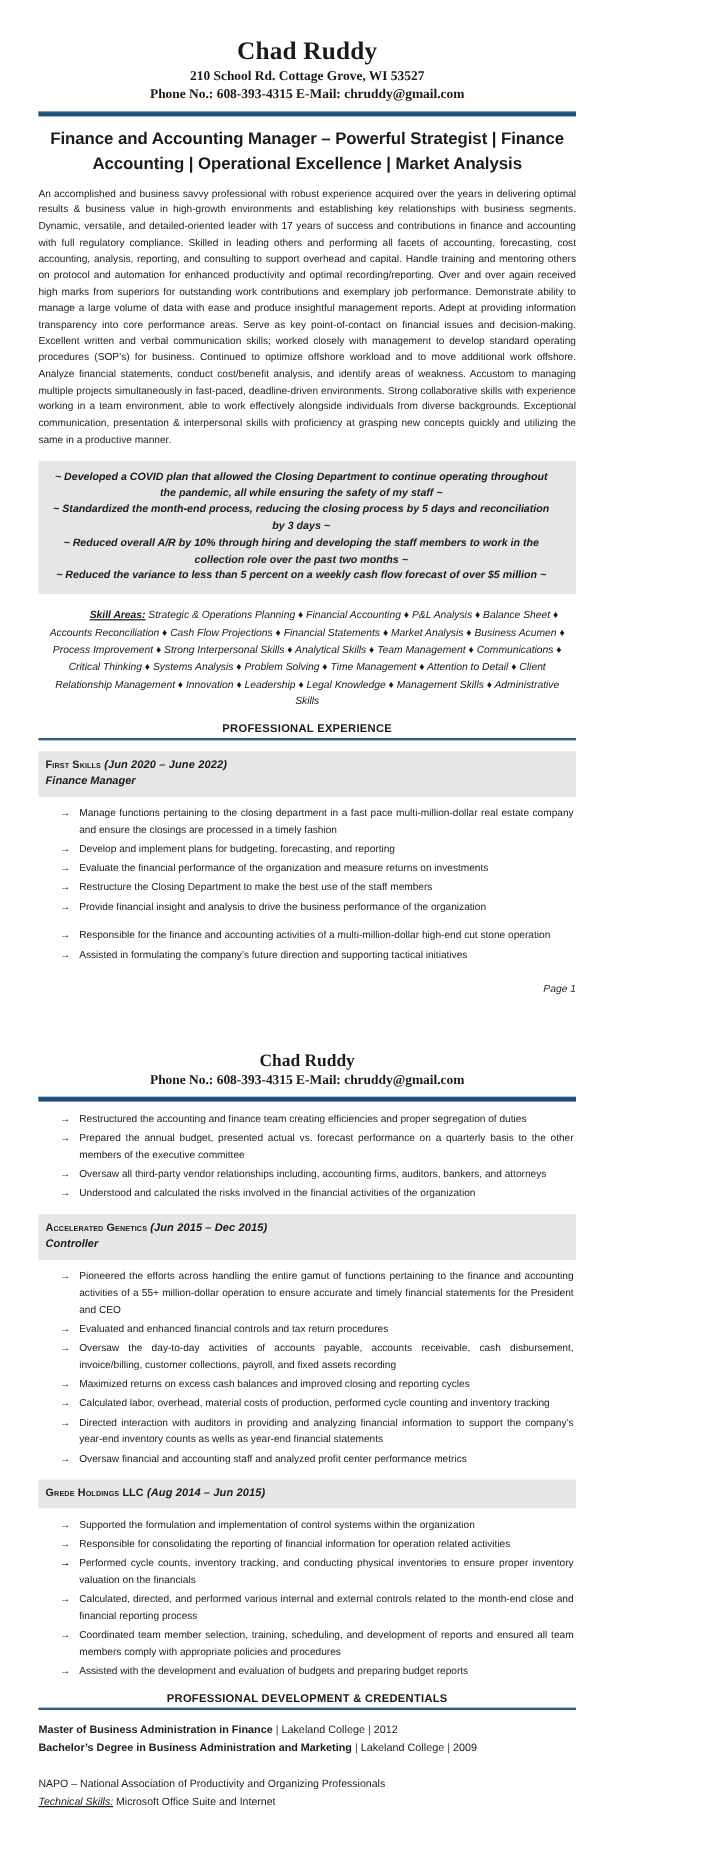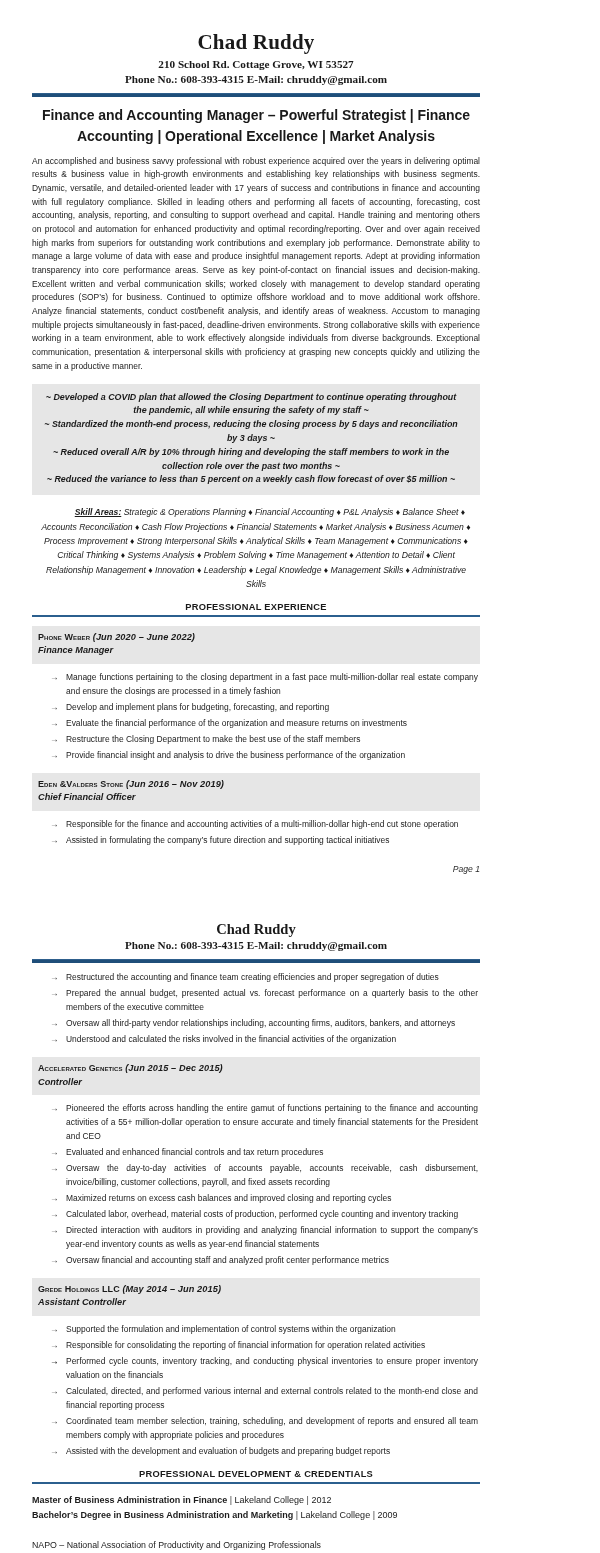--- a/index.html
+++ b/index.html
@@ -212,35 +212,31 @@
     <p class="achv-line">~ Reduced overall A/R by 10% through hiring and developing the staff members to work in the collection role over the past two months ~</p>
     <p class="achv-line">~ Reduced the variance to less than 5 percent on a weekly cash flow forecast of over $5 million ~</p>
   </div>
 
   <div class="skills"><span class="skills-label">Skill Areas:</span><span> Strategic &amp; Operations Planning  ♦ Financial Accounting  ♦ P&amp;L Analysis  ♦  Balance Sheet ♦ Accounts Reconciliation  ♦ Cash Flow Projections ♦ Financial Statements ♦ Market Analysis  ♦ Business Acumen ♦ Process Improvement  ♦ Strong Interpersonal Skills ♦ Analytical Skills ♦ Team Management ♦ Communications ♦ Critical Thinking ♦ Systems Analysis  ♦ Problem Solving  ♦ Time Management  ♦ Attention to Detail ♦ Client Relationship Management  ♦ Innovation ♦ Leadership ♦ Legal Knowledge ♦ Management Skills ♦ Administrative Skills</span></div>
 
   <div class="section-title">PROFESSIONAL EXPERIENCE</div>
   <div class="rule-thin"></div>
 
   <div class="job-head">
-    <div class="job-company"><span>Phone Weber</span> <span class="job-dates">(Jun 2020 – June 2022)</span></div>
+    <div class="job-company"><span>First Skills</span> <span class="job-dates">(Jun 2020 – June 2022)</span></div>
     <div class="job-title">Finance Manager</div>
   </div>
   <ul class="bullets">
     <li><span class="arrow">→</span><span>Manage functions pertaining to the closing department in a fast pace multi-million-dollar real estate company and ensure the closings are processed in a timely fashion</span></li>
     <li><span class="arrow">→</span><span>Develop and implement plans for budgeting, forecasting, and reporting</span></li>
     <li><span class="arrow">→</span><span>Evaluate the financial performance of the organization and measure returns on investments</span></li>
     <li><span class="arrow">→</span><span>Restructure the Closing Department to make the best use of the staff members</span></li>
     <li><span class="arrow">→</span><span>Provide financial insight and analysis to drive the business performance of the organization</span></li>
   </ul>
 
-  <div class="job-head">
-    <div class="job-company"><span>Eden &amp;Valders Stone</span> <span class="job-dates">(Jun 2016 – Nov 2019)</span></div>
-    <div class="job-title">Chief Financial Officer</div>
-  </div>
   <ul class="bullets">
     <li><span class="arrow">→</span><span>Responsible for the finance and accounting activities of a multi-million-dollar high-end cut stone operation</span></li>
     <li><span class="arrow">→</span><span>Assisted in formulating the company’s future direction and supporting tactical initiatives</span></li>
   </ul>
 
   <div class="page-footer">Page 1</div>
 </div>
 
 <div class="gap"></div>
 
@@ -268,22 +264,21 @@
     <li><span class="arrow">→</span><span>Pioneered the efforts across handling the entire gamut of functions pertaining to the finance and accounting activities of a 55+ million-dollar operation to ensure accurate and timely financial statements for the President and CEO</span></li>
     <li><span class="arrow">→</span><span>Evaluated and enhanced financial controls and tax return procedures</span></li>
     <li><span class="arrow">→</span><span>Oversaw the day-to-day activities of accounts payable, accounts receivable, cash disbursement, invoice/billing, customer collections, payroll, and fixed assets recording</span></li>
     <li><span class="arrow">→</span><span>Maximized returns on excess cash balances and improved closing and reporting cycles</span></li>
     <li><span class="arrow">→</span><span>Calculated labor, overhead, material costs of production, performed cycle counting and inventory tracking</span></li>
     <li><span class="arrow">→</span><span>Directed interaction with auditors in providing and analyzing financial information to support the company’s year-end inventory counts as wells as year-end financial statements</span></li>
     <li><span class="arrow">→</span><span>Oversaw financial and accounting staff and analyzed profit center performance metrics</span></li>
   </ul>
 
   <div class="job-head">
-    <div class="job-company"><span>Grede Holdings LLC</span> <span class="job-dates">(May 2014 – Jun 2015)</span></div>
-    <div class="job-title">Assistant Controller</div>
+    <div class="job-company"><span>Grede Holdings LLC</span> <span class="job-dates">(Aug 2014 – Jun 2015)</span></div>
   </div>
   <ul class="bullets">
     <li><span class="arrow">→</span><span>Supported the formulation and implementation of control systems within the organization</span></li>
     <li><span class="arrow">→</span><span>Responsible for consolidating the reporting of financial information for operation related activities</span></li>
     <li><span class="arrow">→</span></li>
     <li><span class="arrow">→</span><span>Performed cycle counts, inventory tracking, and conducting physical inventories to ensure proper inventory valuation on the financials</span></li>
     <li><span class="arrow">→</span><span>Calculated, directed, and performed various internal and external controls related to the month-end close and financial reporting process</span></li>
     <li><span class="arrow">→</span><span>Coordinated team member selection, training, scheduling, and development of reports and ensured all team members comply with appropriate policies and procedures</span></li>
     <li><span class="arrow">→</span><span>Assisted with the development and evaluation of budgets and preparing budget reports</span></li>
   </ul>

